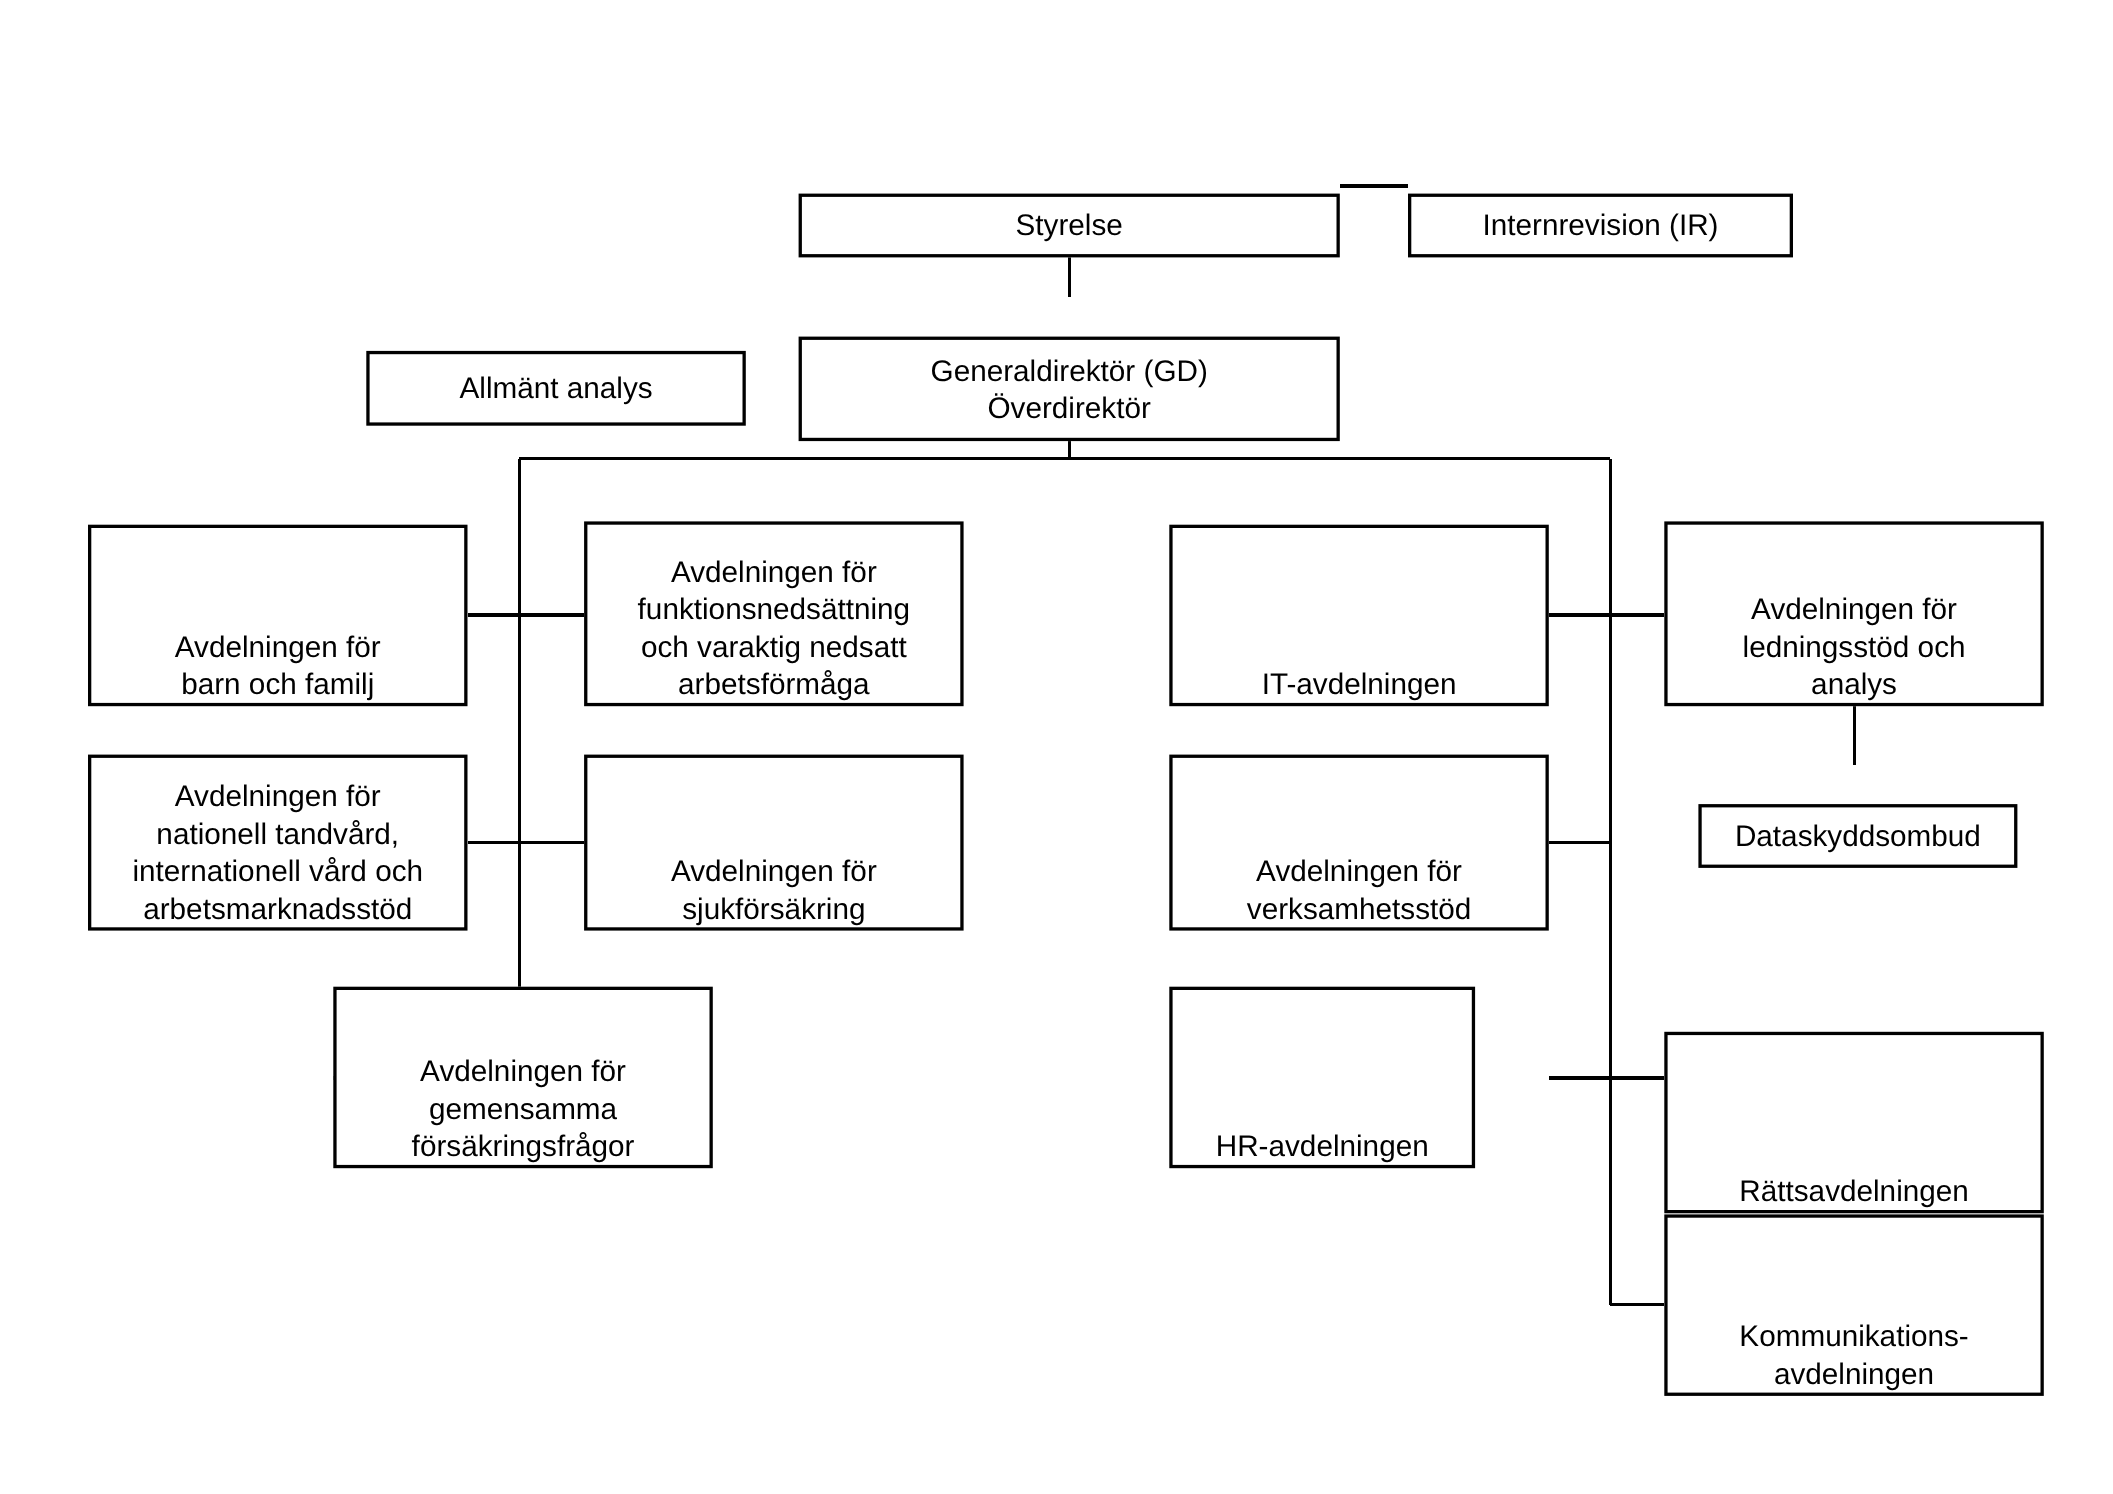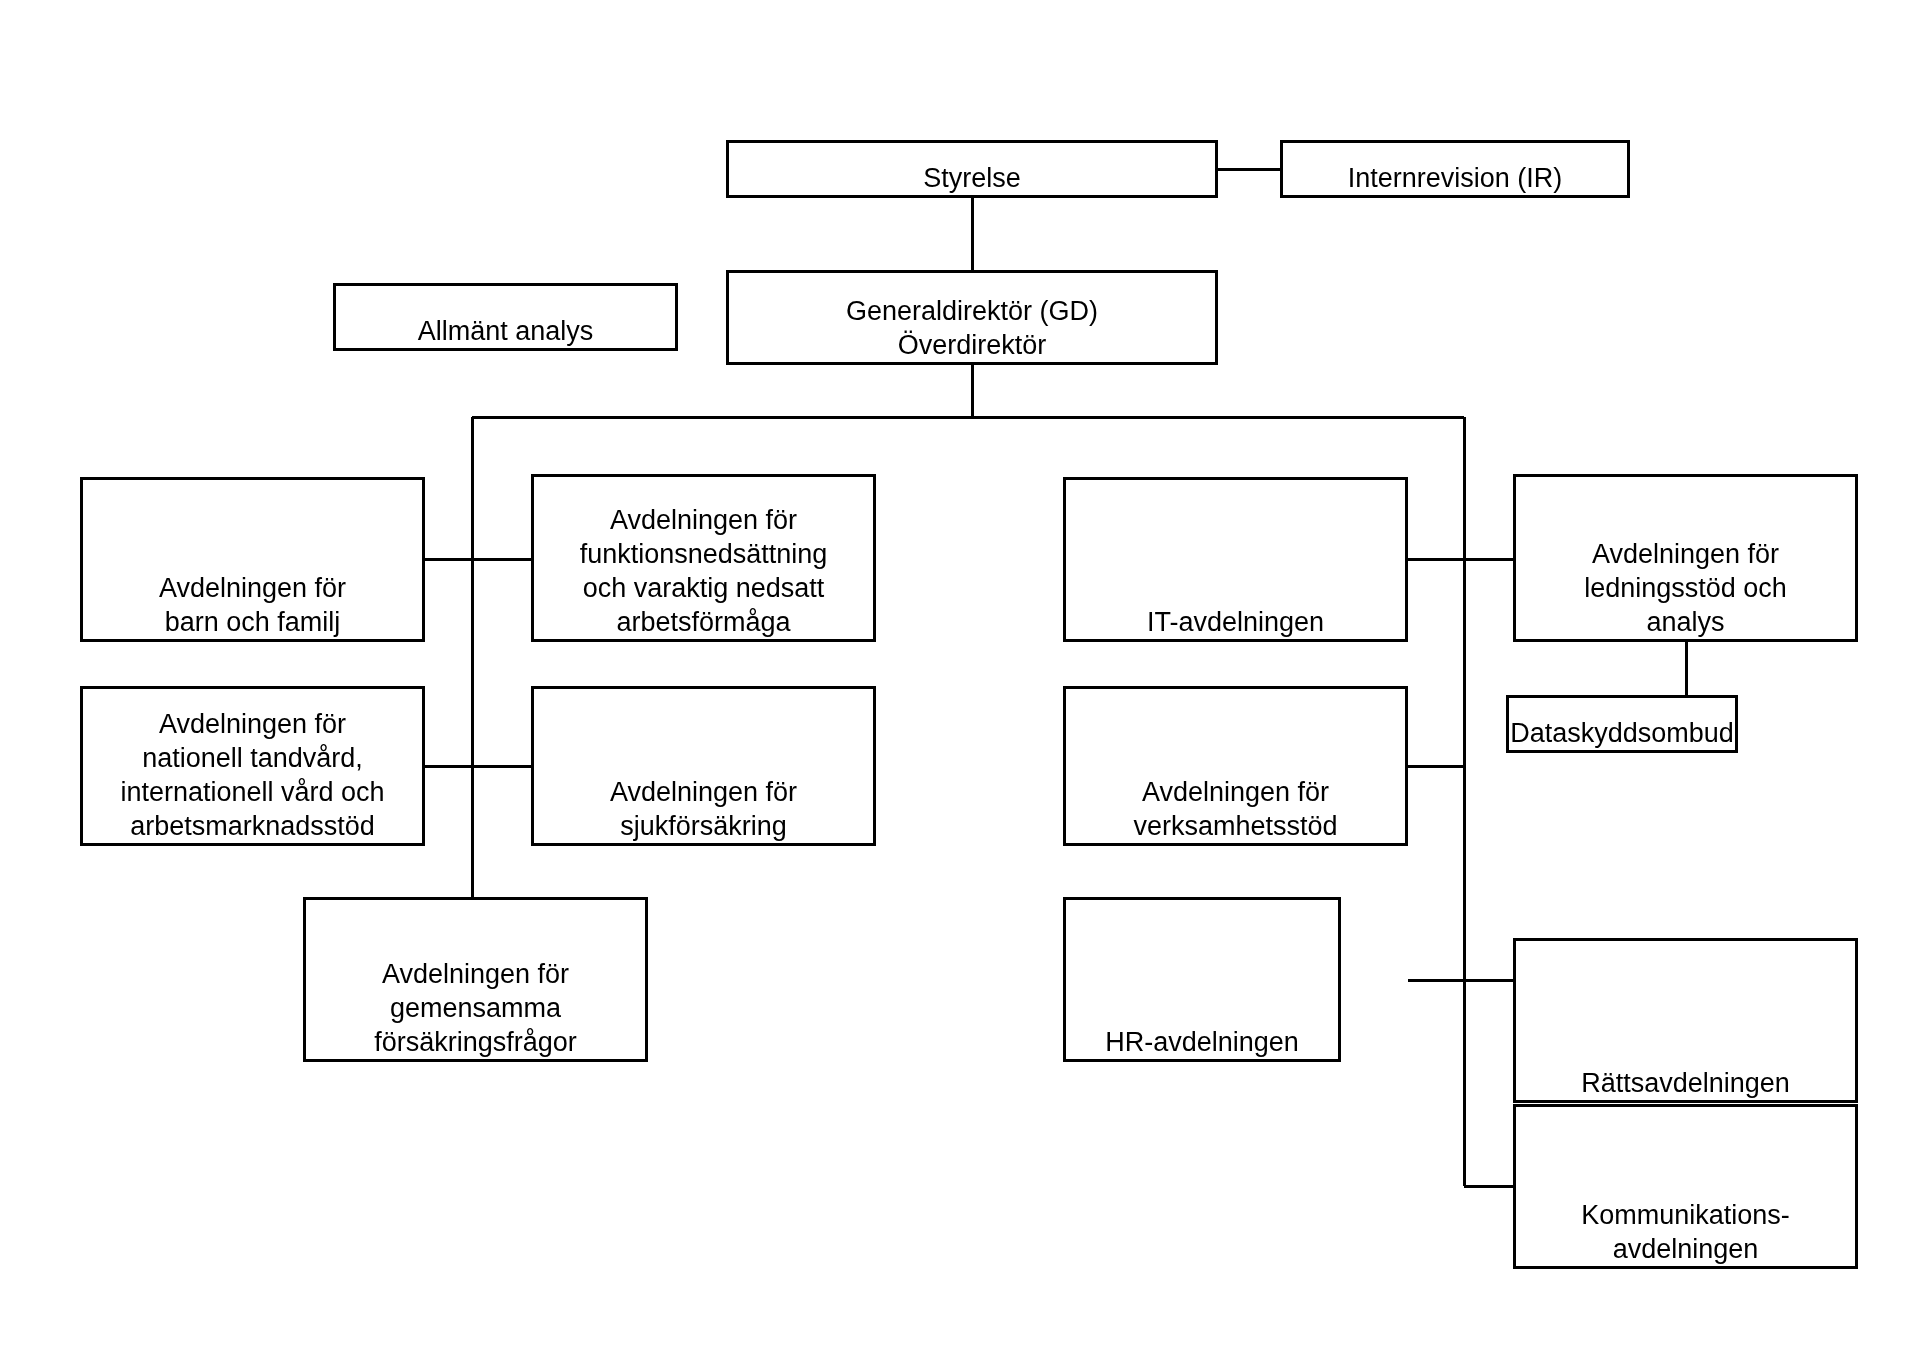--- a/index.html
+++ b/index.html
@@ -44,20 +44,22 @@
     font-family: "Liberation Sans", sans-serif;
     font-size: 27px;
     line-height: 34px;
     font-weight: 400;
     white-space: pre-line;
     padding: 0 6px;
   }
   .node-box.pad-18 .node-label { padding-top: 18px; }
   .node-box.pad-24 .node-label { padding-top: 24px; }
   .node-box.pad-center {
+    align-items: center;
+    margin-top: 36px;
   }
   .node-box.pad-center .node-label { padding-top: 0; }
 </style>
 </head>
 <body>
 
 <div id="chart-root">
 
   <svg class="org-svg" viewBox="0 0 1921 1358" aria-hidden="true">
     <g stroke="#000000" stroke-width="3" fill="none" shape-rendering="crispEdges">
@@ -136,21 +138,21 @@
   <div class="node-box pad-24" style="left:531px; top:686px; width:345px; height:160px;">
     <span class="node-label">Avdelningen för
 sjukförsäkring</span>
   </div>
 
   <div class="node-box pad-24" style="left:1063px; top:686px; width:345px; height:160px;">
     <span class="node-label">Avdelningen för
 verksamhetsstöd</span>
   </div>
 
-  <div class="node-box pad-center" style="left:1506px; top:695px; width:232px; height:58px;">
+  <div class="node-box pad-center" style="left:1544px; top:695px; width:290px; height:58px;">
     <span class="node-label">Dataskyddsombud</span>
   </div>
 
   <div class="node-box pad-18" style="left:303px; top:897px; width:345px; height:165px;">
     <span class="node-label">Avdelningen för
 gemensamma
 försäkringsfrågor</span>
   </div>
 
   <div class="node-box pad-24" style="left:1063px; top:897px; width:278px; height:165px;">

